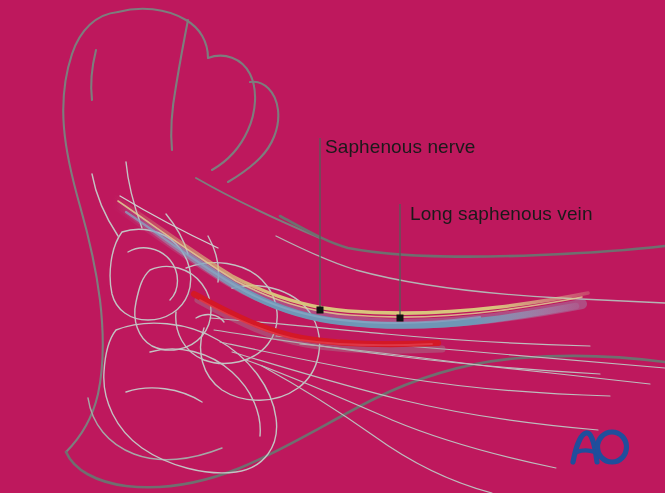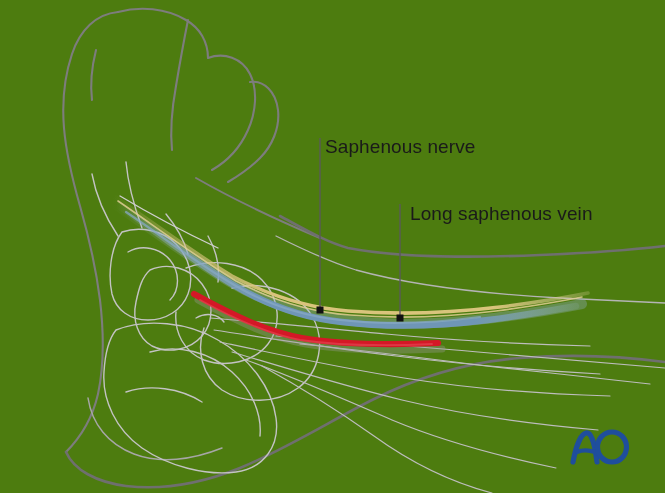--- a/index.html
+++ b/index.html
@@ -8,21 +8,21 @@
     padding: 0;
     background: #ffffff;
   }
   body {
     font-family: "Liberation Sans", sans-serif;
   }
   #figure {
     position: relative;
     width: 665px;
     height: 493px;
-    background: #4d7c0f;
+    background: #be185d;
     overflow: hidden;
   }
   #figure svg {
     display: block;
     width: 665px;
     height: 493px;
   }
   .label-text {
     font-family: "Liberation Sans", sans-serif;
     font-size: 19px;

